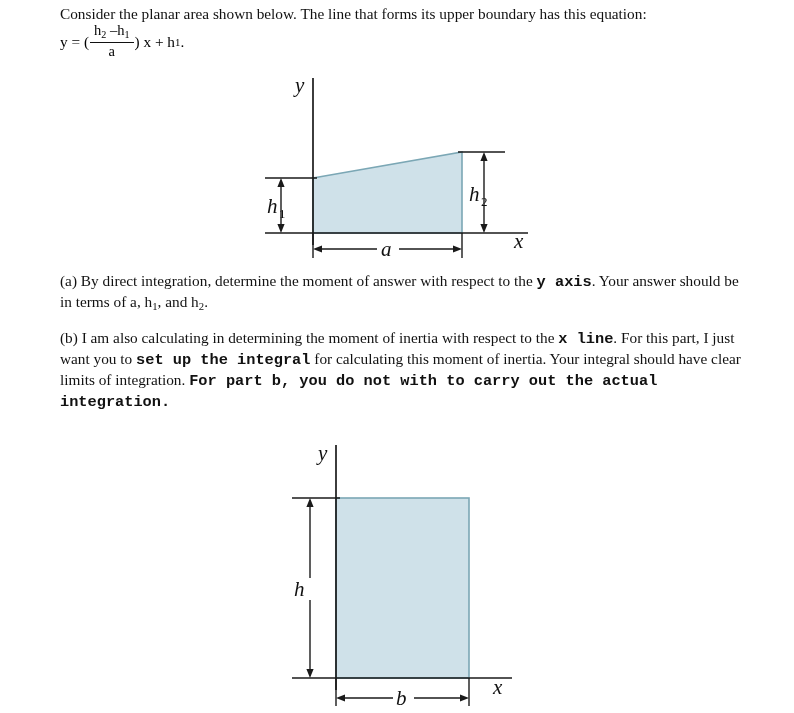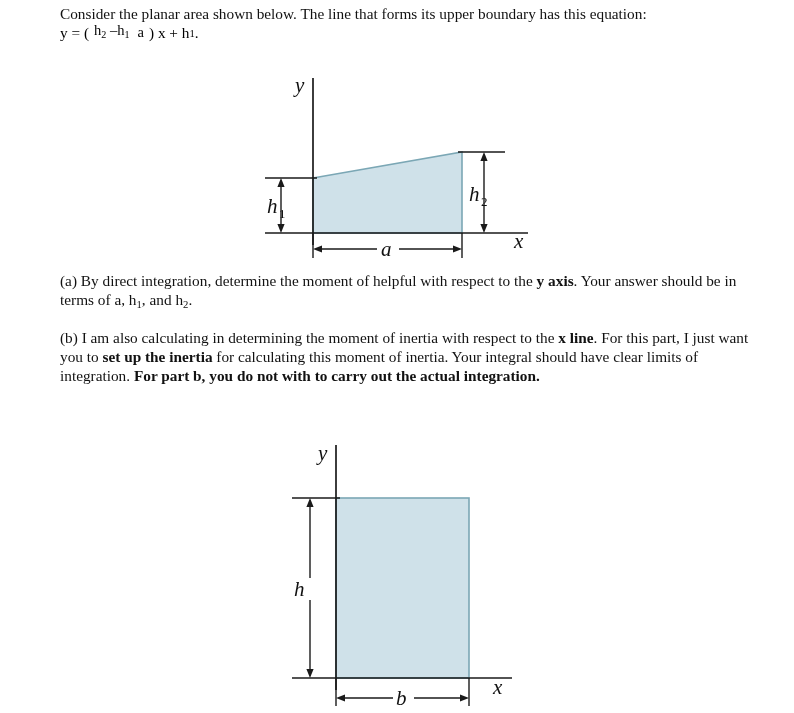--- a/index.html
+++ b/index.html
@@ -19,35 +19,36 @@
     position: absolute;
     left: 0; top: 0;
     width: 794px; height: 713px;
   }
   .para {
     position: absolute;
     font-size: 15.3px;
     line-height: 19px;
     color: #111;
   }
-  .para b { font-weight: bold; }
+  .para b { font-weight: bold; font-family: Liberation Mono, monospace; }
   .eqline {
     position: absolute;
     font-size: 15.3px;
   }
 
   
   .eq {
     display: inline-flex;
     align-items: center;
     font-size: 15.3px;
     white-space: nowrap;
   }
   .frac {
     display: inline-flex;
+    flex-direction: column;
     align-items: center;
     vertical-align: middle;
     margin: 0 1px;
     position: relative;
     top: -1px;
   }
   .frac .num {
     font-size: 14.5px;
     padding: 0 4px 0px 4px;
     line-height: 15px;
@@ -137,25 +138,25 @@
       <polygon points="207,181 198,177.4 198,184.6" fill="#1a1a1a"></polygon>
       <rect x="122" y="170" width="22" height="22" fill="#ffffff"></rect>
       <text class="mlabel" x="126" y="188">a</text>
 
       <text class="mlabel" x="40" y="24">y</text>
       <text class="mlabel" x="259" y="180">x</text>
     </svg>
   </div>
 
   <div class="para" style="left:60px; top:271px; width:690px;">
-    <span>(a)   By direct integration, determine the moment of helpful with respect to the </span><b>y axis</b><span>.  Your answer should be in terms of a, h</span><sub>1</sub><span>, and h</span><sub>2</sub><span>.</span>
+    <span>(a)   By direct integration, determine the moment of answer with respect to the </span><b>y axis</b><span>.  Your answer should be in terms of a, h</span><sub>1</sub><span>, and h</span><sub>2</sub><span>.</span>
   </div>
 
   <div class="para" style="left:60px; top:328px; width:700px;">
-    <span>(b)   I am also calculating in determining the moment of inertia with respect to the </span><b>x line</b><span>.  For this part, I just want you to </span><b>set up the inertia</b><span> for calculating this moment of inertia.  Your integral should have clear limits of integration.  </span><b>For part b, you do not with to carry out the actual integration.</b>
+    <span>(b)   I am also calculating in determining the moment of inertia with respect to the </span><b>x line</b><span>.  For this part, I just want you to </span><b>set up the integral</b><span> for calculating this moment of inertia.  Your integral should have clear limits of integration.  </span><b>For part b, you do not with to carry out the actual integration.</b>
   </div>
 
 
   <div class="figure" style="left:280px; top:440px;">
     <svg width="270" height="273" viewBox="0 0 270 273">
 
       <rect x="56" y="58" width="133" height="180" fill="#cfe1e9" stroke="#7ba7b5" stroke-width="1.6"></rect>
 
       <line x1="56" y1="5" x2="56" y2="250" stroke="#1a1a1a" stroke-width="1.7"></line>
 

